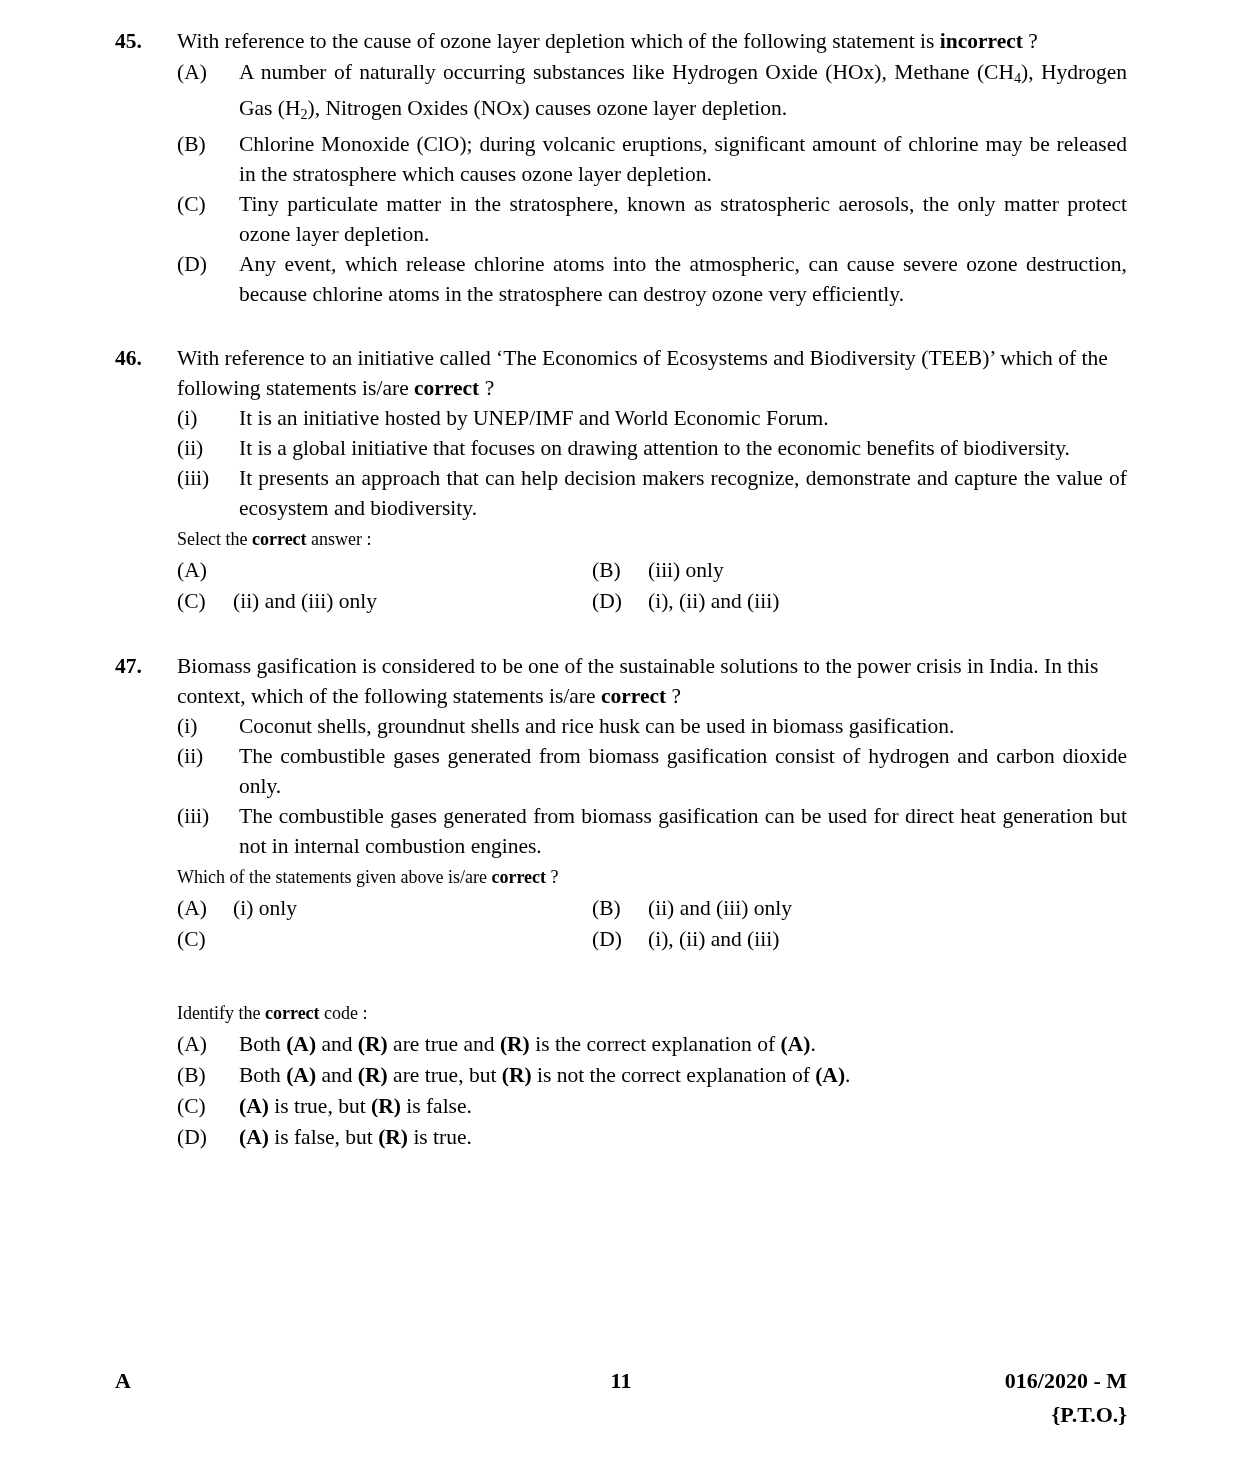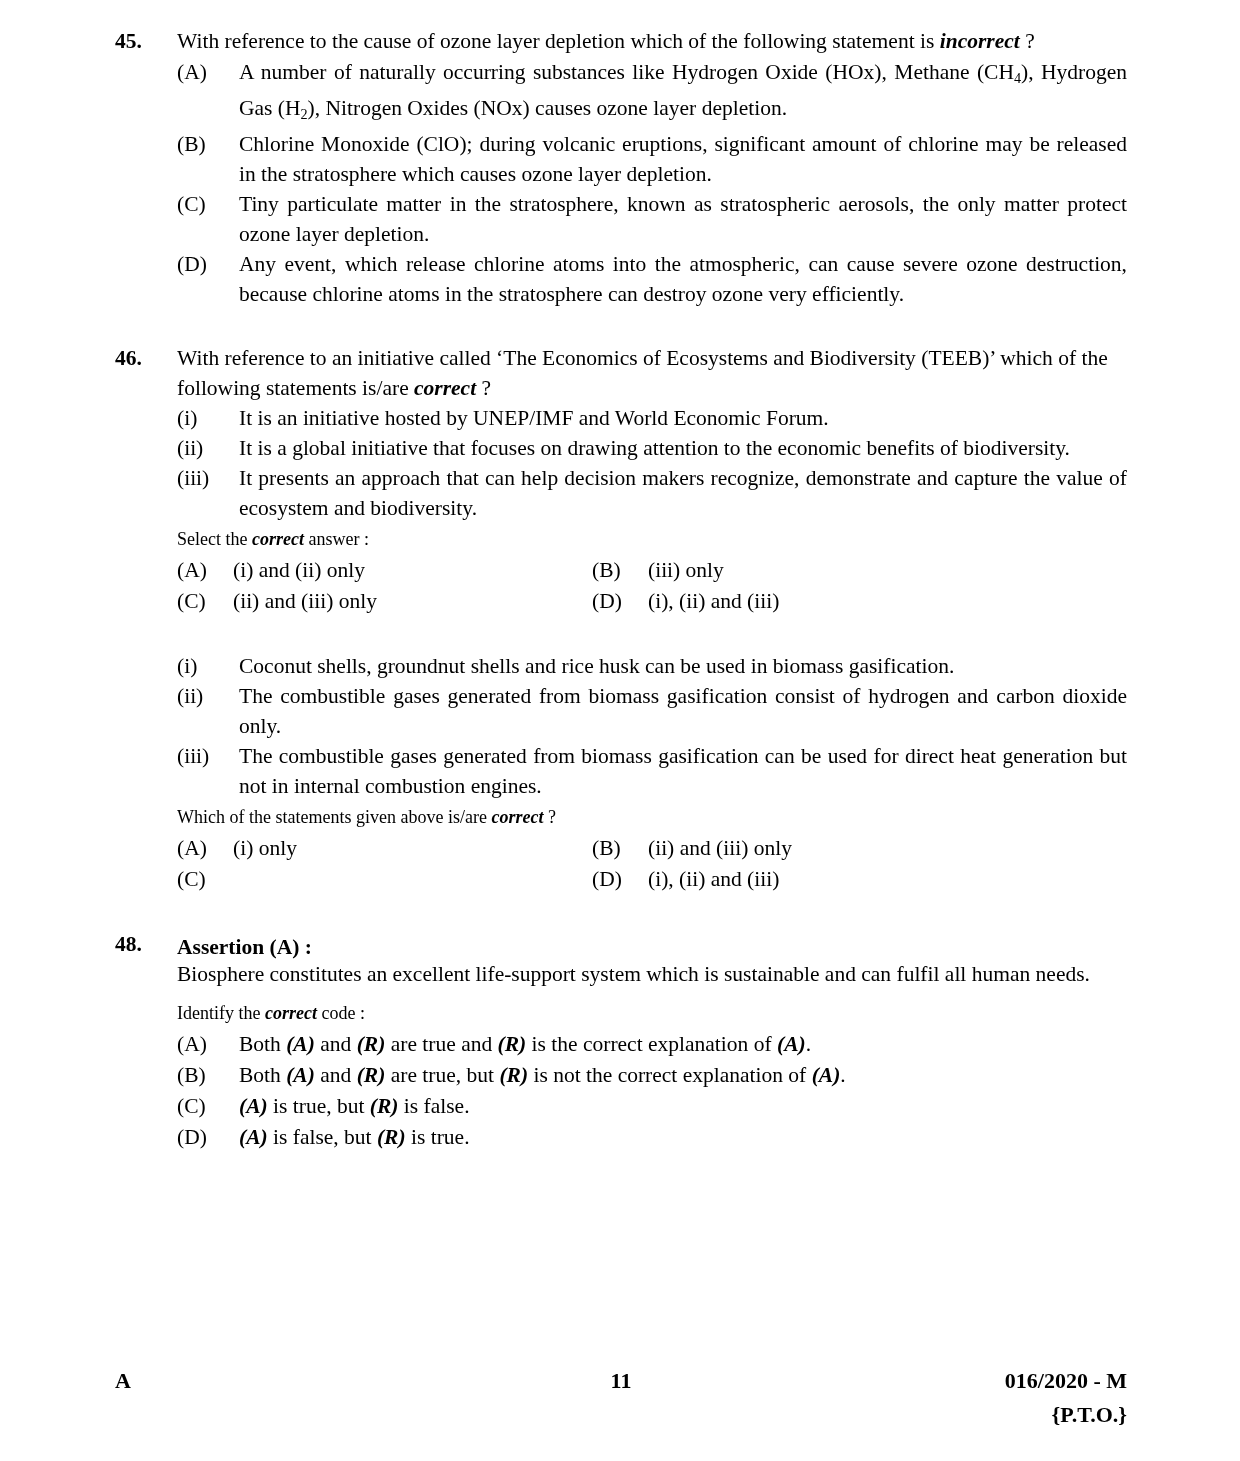--- a/index.html
+++ b/index.html
@@ -167,21 +167,21 @@
   }
   .footer-row {
     position: relative;
     height: 32px;
   }
   .f-left   { position: absolute; left: 0; top: 0; }
   .f-center { position: absolute; left: 0; right: 0; top: 0; text-align: center; }
   .f-right  { position: absolute; right: 0; top: 0; margin-left: 44px; }
   .f-pto    { position: absolute; right: 0; top: 34px; }
 
-  b, .b { font-weight: bold; font-style: italic; }
+  b, .b { font-weight: bold; }
   sub { font-size: 0.66em; vertical-align: -0.28em; }
 </style>
 </head>
 <body>
 
 <div class="page">
   <div class="content">
 
     <div class="q-block">
       <div class="q-head">
@@ -225,41 +225,44 @@
         <div class="roman-row">
           <span class="lbl">(iii)</span>
           <span class="opt-text">It presents an approach that can help decision makers recognize, demonstrate and capture the value of ecosystem and biodiversity.</span>
         </div>
       </div>
       <div class="select-line"><span>Select the </span><b>correct</b><span> answer :</span></div>
       <div class="ans-grid">
         <div class="ans-line">
           <span class="ans-cell col-left">
             <span class="lbl">(A)</span>
-            <span class="val">(i) and (ii) only</span>
           </span>
           <span class="ans-cell">
             <span class="lbl">(B)</span>
             <span class="val">(iii) only</span>
           </span>
         </div>
         <div class="ans-line">
           <span class="ans-cell col-left">
             <span class="lbl">(C)</span>
             <span class="val">(ii) and (iii) only</span>
           </span>
           <span class="ans-cell">
             <span class="lbl">(D)</span>
             <span class="val">(i), (ii) and (iii)</span>
           </span>
         </div>
       </div>
     </div>
 
     <div class="q-block">
+      <div class="q-head">
+        <span class="q-num">47.</span>
+        <span class="q-stem"><span>Biomass gasification is considered to be one of the sustainable solutions to the power crisis in India.  In this context, which of the following statements is/are </span><b>correct</b><span> ?</span></span>
+      </div>
       <div class="roman-list">
         <div class="roman-row">
           <span class="lbl">(i)</span>
           <span class="opt-text">Coconut shells, groundnut shells and rice husk can be used in biomass gasification.</span>
         </div>
         <div class="roman-row">
           <span class="lbl">(ii)</span>
           <span class="opt-text">The combustible gases generated from biomass gasification consist of hydrogen and carbon dioxide only.</span>
         </div>
         <div class="roman-row">
@@ -285,27 +288,20 @@
           </span>
           <span class="ans-cell">
             <span class="lbl">(D)</span>
             <span class="val">(i), (ii) and (iii)</span>
           </span>
         </div>
       </div>
     </div>
 
     <div class="q-block">
-      <div class="ar-row">
-        <span class="q-num">48.</span>
-        <span class="ar-inner">
-          <span class="ar-label">Assertion (A) :</span>
-          <span class="ar-text">Biosphere constitutes an excellent life-support system which is sustainable and can fulfil all human needs.</span>
-        </span>
-      </div>
       <div class="ar-gap"></div>
       <div class="select-line"><span>Identify the </span><b>correct</b><span> code :</span></div>
       <div class="ans-single">
         <div class="opt-row">
           <span class="lbl">(A)</span>
           <span class="opt-text"><span>Both </span><b>(A)</b><span> and </span><b>(R)</b><span> are true and </span><b>(R)</b><span> is the correct explanation of </span><b>(A)</b><span>.</span></span>
         </div>
         <div class="opt-row">
           <span class="lbl">(B)</span>
           <span class="opt-text"><span>Both </span><b>(A)</b><span> and </span><b>(R)</b><span> are true, but </span><b>(R)</b><span> is not the correct explanation of </span><b>(A)</b><span>.</span></span>

